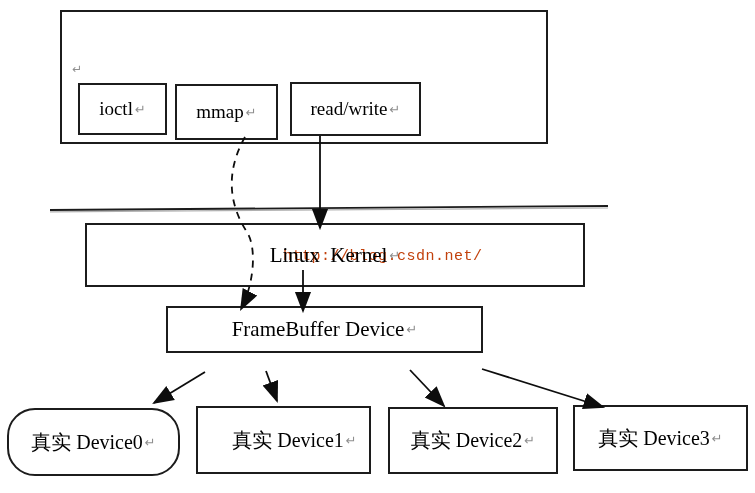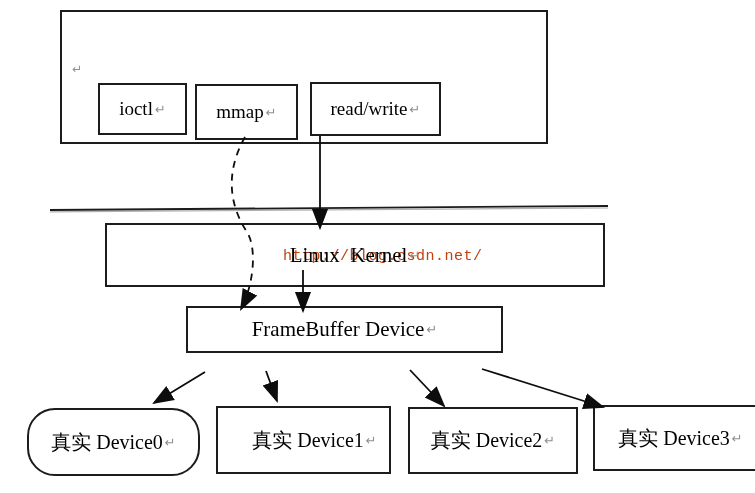--- a/index.html
+++ b/index.html
@@ -5,21 +5,21 @@
   html,body{margin:0;padding:0;background:#ffffff;}
   #canvas{
     position:relative;width:755px;height:493px;background:#ffffff;
     font-family:"Liberation Serif","DejaVu Serif",serif;color:#000;
     overflow:hidden;
   }
   .box{
     position:absolute;background:#ffffff;border:2px solid #1c1c1c;
     box-sizing:border-box;
   }
-  .centered{display:flex;align-items:center;justify-content:center;margin-left:20px;}
+  .centered{display:flex;align-items:center;justify-content:center;}
   .lbl{white-space:pre;}
   .rm{ 
     color:#8f8f8f;font-size:13px;margin-left:2px;line-height:1;
     font-family:"DejaVu Sans",sans-serif;
   }
   .rm-float{position:absolute;color:#8f8f8f;font-size:12px;
     font-family:"DejaVu Sans",sans-serif;}
   
   #app-box{left:60px;top:10px;width:488px;height:134px;}
   #app-title{position:absolute;left:78px;top:24px;font-size:21px;}

